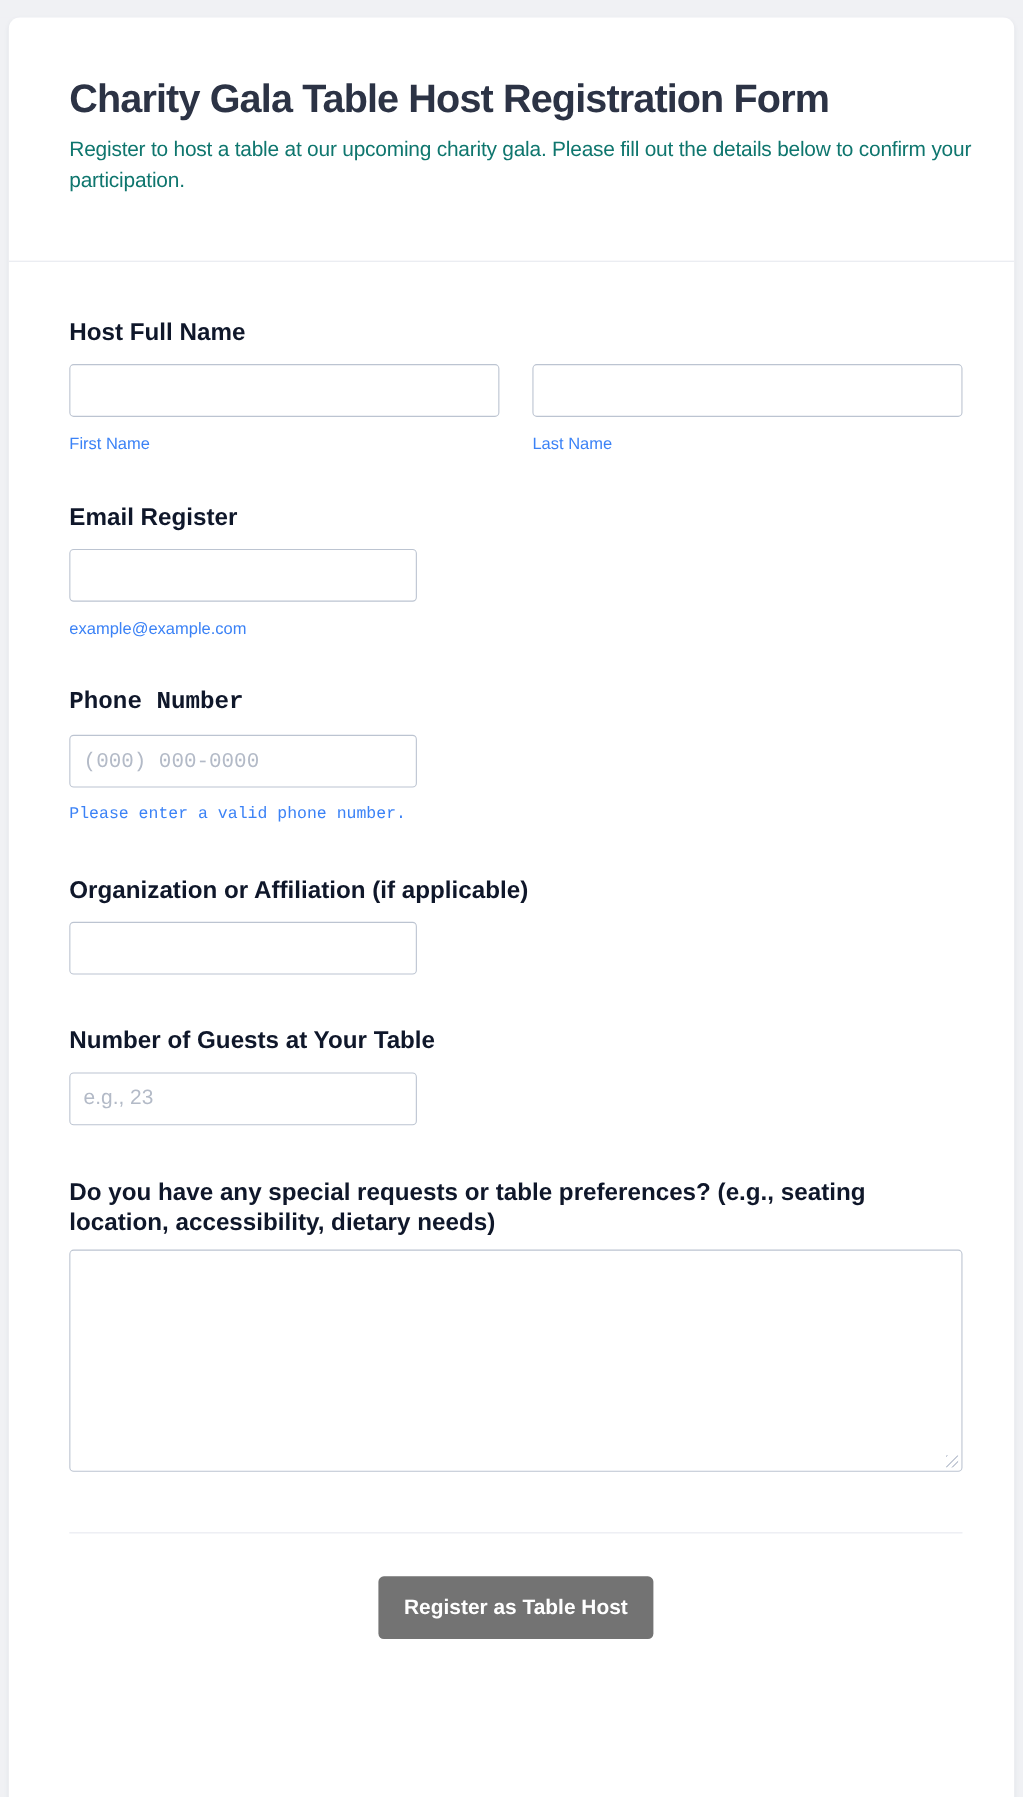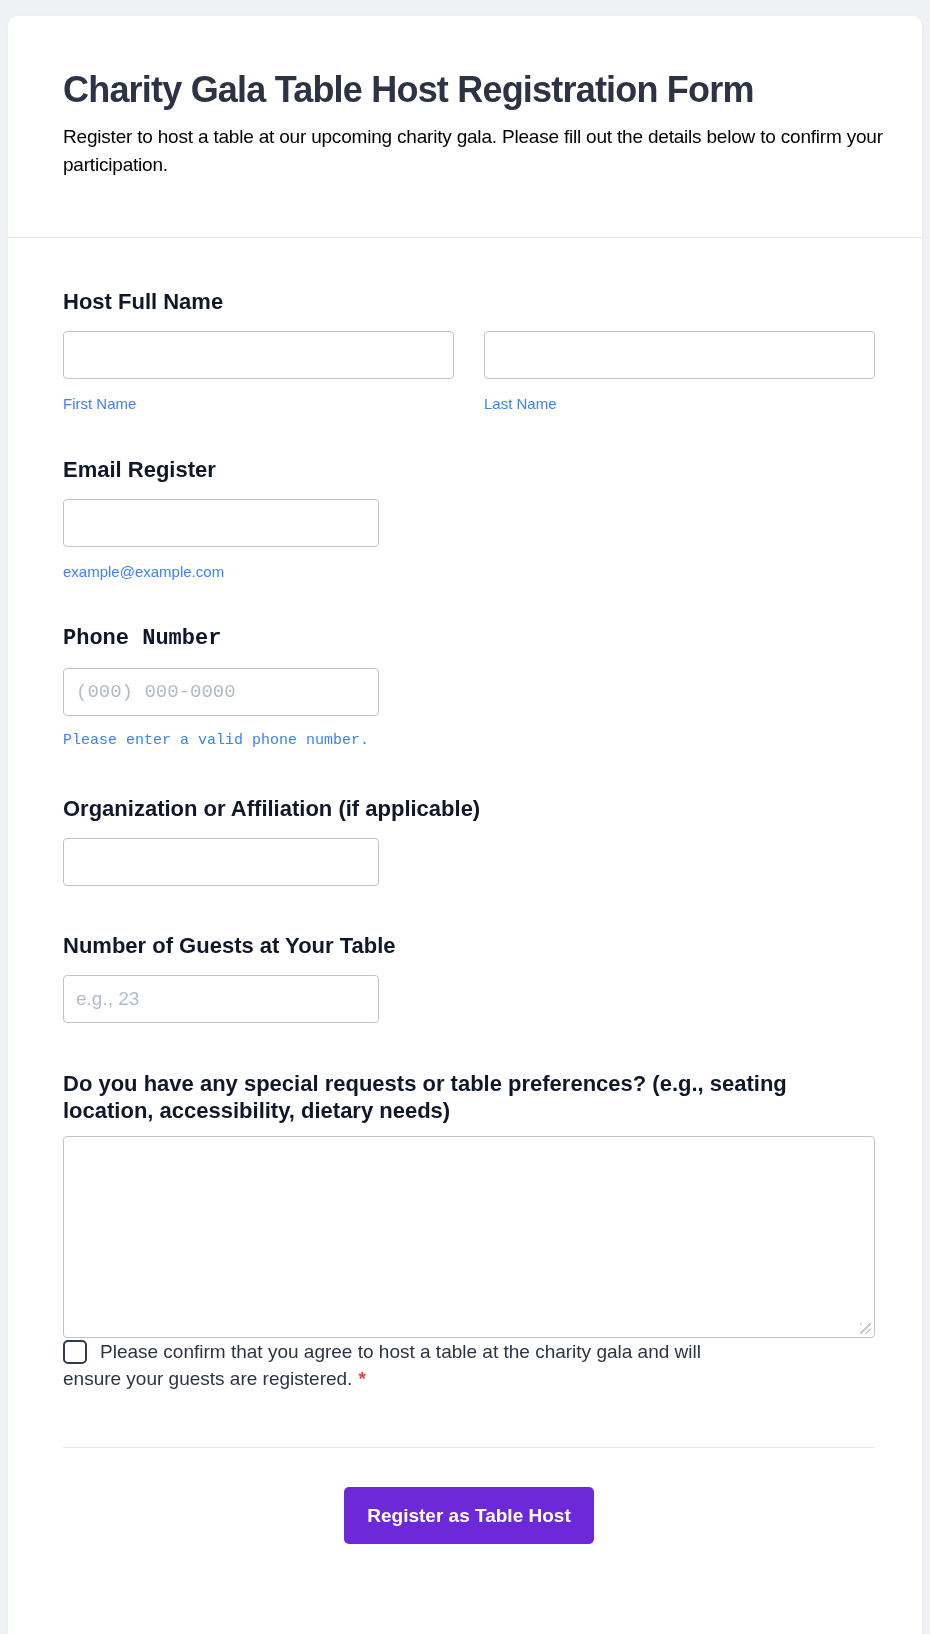--- a/index.html
+++ b/index.html
@@ -19,21 +19,21 @@
   .form-header {
     height:222px; padding:54px 25px 0 55px;
     border-bottom:1px solid #e7e9ef;
   }
   .form-title {
     font-size:36px; font-weight:700; letter-spacing:-0.8px;
     line-height:1.12; color:#2c3345; margin-bottom:13px;
   }
   .form-subtitle {
     font-size:19px; line-height:28px; letter-spacing:-0.2px;
-    color:#000000; max-width:830px;
+    color:#0f766e; max-width:830px;
   }
   
   .form-body { padding:0 47px 0 55px; }
   .field-label {
     display:block; font-size:22px; line-height:22px; font-weight:600;
     color:#0f172a; margin-bottom:18px;
   }
   .text-input {
     height:48px; width:316px; border:1px solid #bcc4d1; border-radius:4px;
     background:#fff; padding:0 12px; font-size:19px; color:#2c3345;
@@ -74,21 +74,21 @@
     cursor:pointer;
   }
   .consent-line2 { display:block; }
   .required-star { color:#ed3b3b; font-weight:700; margin-left:6px; }
   
   .form-footer {
     margin:55px 47px 0 55px; border-top:1px solid #e7e9ef;
     padding-top:39px; text-align:center;
   }
   .submit-btn {
-    height:57px; padding:13px 23px; background:#6d28d9; color:#ffffff;
+    height:57px; padding:13px 23px; background:#737373; color:#ffffff;
     font-size:19px; font-weight:700; font-family:inherit;
     border:none; border-radius:5px; cursor:pointer;
   }
 </style>
 </head>
 <body>
 
 <div class="page">
   <div class="card">
 
@@ -136,24 +136,20 @@
       </div>
 
       <div class="field f-requests">
         <span class="field-label">Do you have any special requests or table preferences? (e.g., seating location, accessibility, dietary needs)</span>
         <div class="textarea-wrap">
           <textarea class="requests-textarea" style=""></textarea>
           <div class="resize-handle"></div>
         </div>
       </div>
 
-      <label class="f-consent">
-        <span class="checkbox-box" role="checkbox" aria-checked="false"></span><span>Please confirm that you agree to host a table at the charity gala and will</span>
-        <span class="consent-line2"><span>ensure your guests are registered.</span><span class="required-star">*</span></span>
-      </label>
 
     </div>
 
     <div class="form-footer">
       <button class="submit-btn">Register as Table Host</button>
     </div>
 
   </div>
 </div>
 

